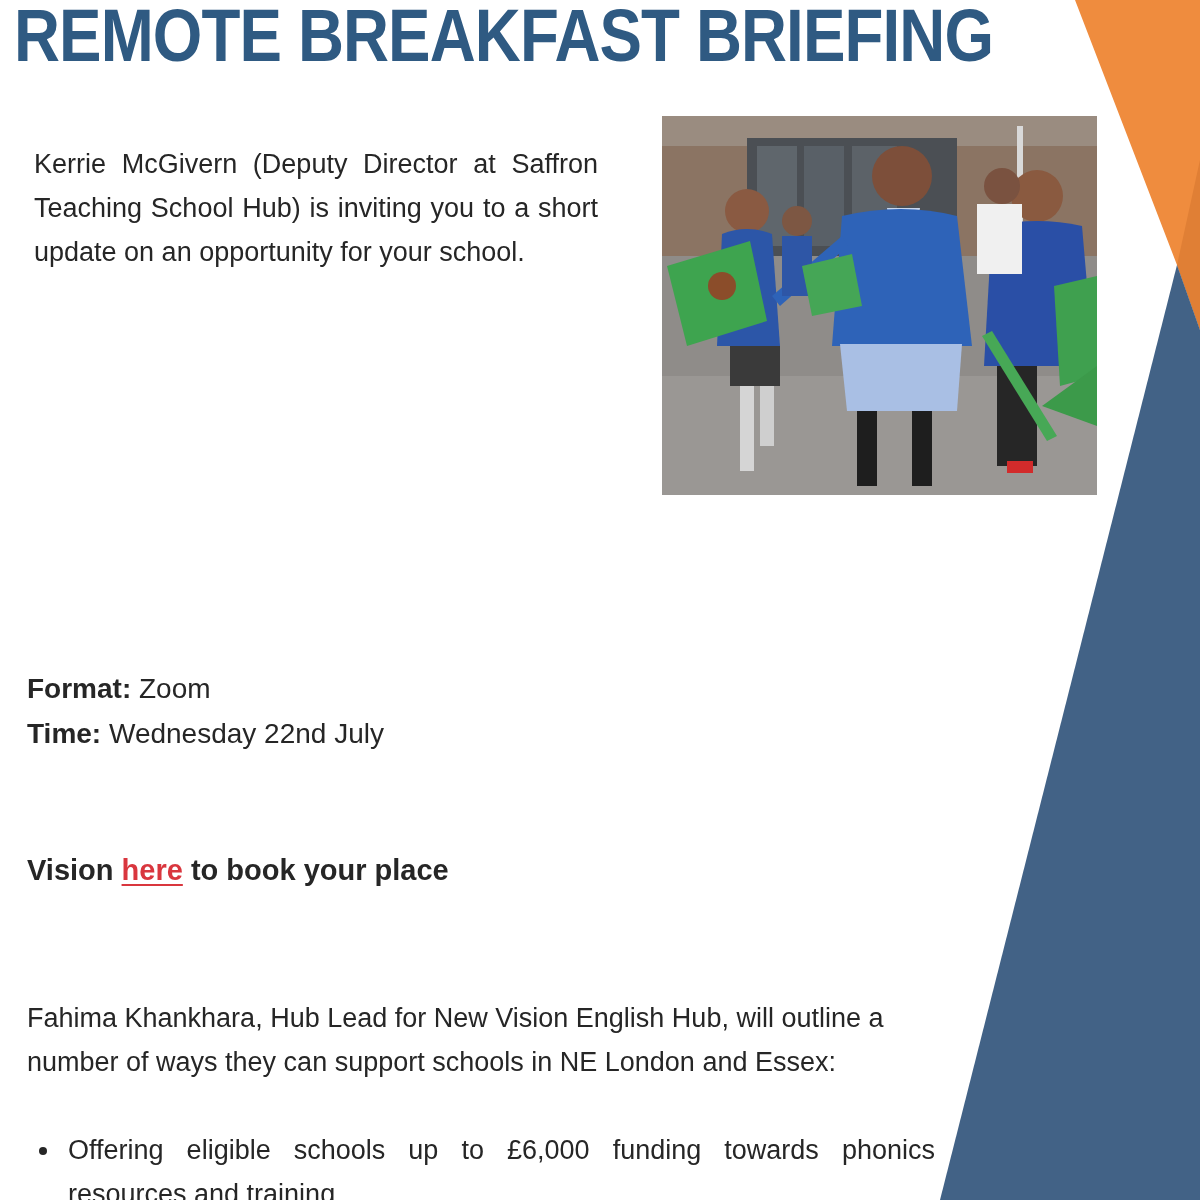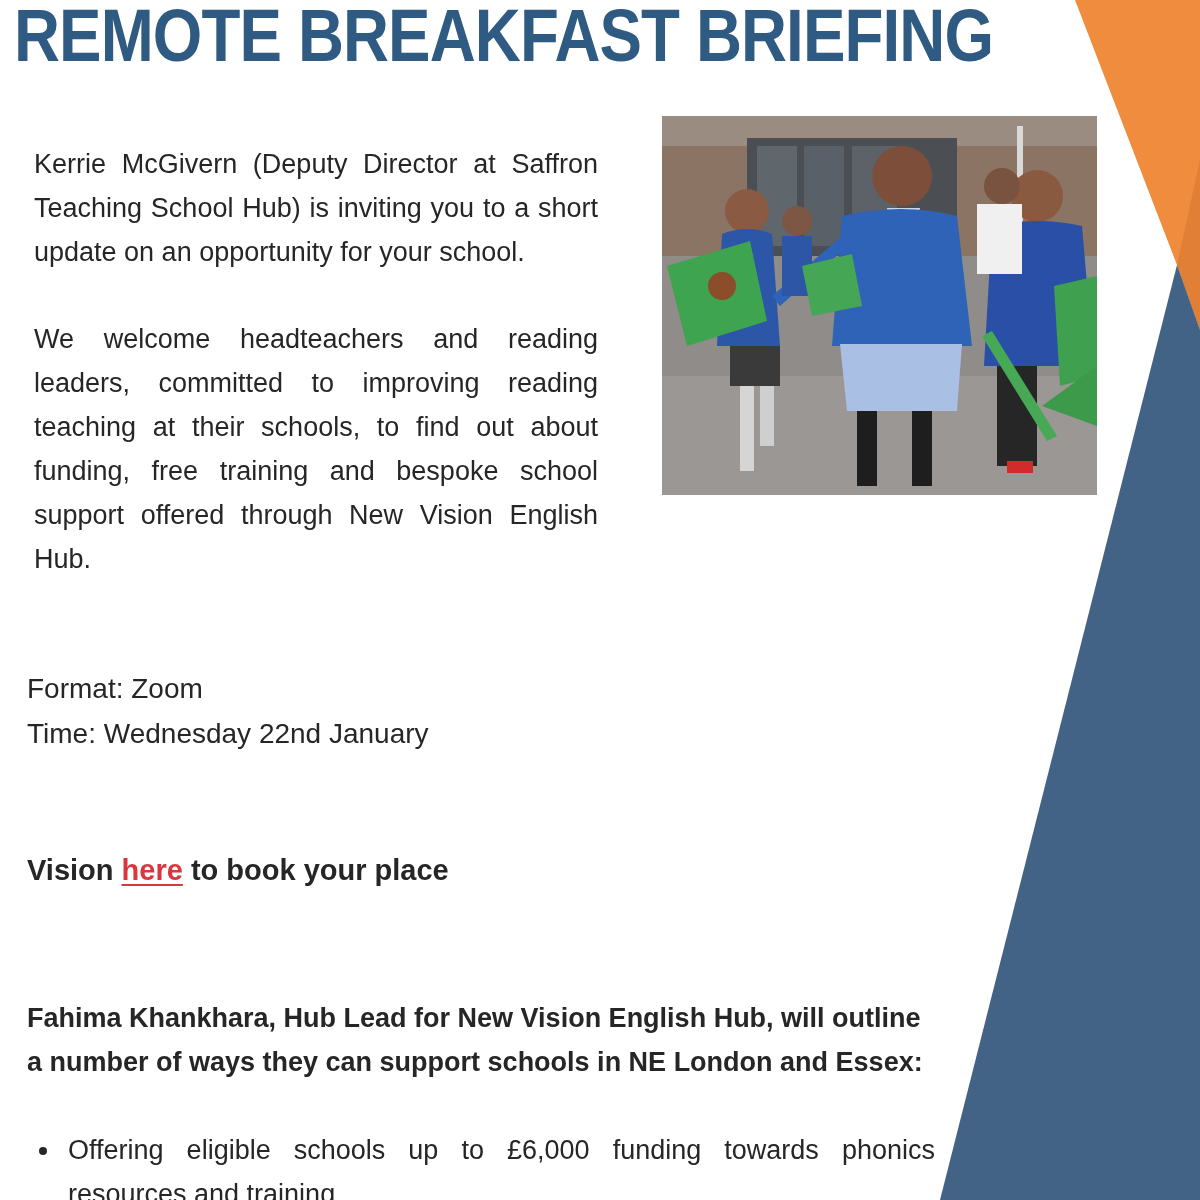--- a/index.html
+++ b/index.html
@@ -62,21 +62,21 @@
     }
     .details {
       position: absolute;
       left: 27px;
       top: 666px;
       font-size: 28px;
       line-height: 45px;
       z-index: 2;
     }
     .details .row { white-space: nowrap; }
-    .details .lbl { font-weight: normal; }
+    .details .lbl { font-weight: bold; }
     .cta {
       position: absolute;
       left: 27px;
       top: 848px;
       font-size: 29px;
       font-weight: bold;
       line-height: 44px;
       z-index: 2;
       white-space: nowrap;
     }
@@ -88,21 +88,20 @@
       margin-top: 38px;
     }
     .outline {
       position: absolute;
       left: 27px;
       top: 996px;
       width: 908px;
       font-size: 27px;
       line-height: 44px;
       z-index: 2;
-      font-weight: bold;
     }
     .bullets {
       position: absolute;
       left: 27px;
       top: 1128px;
       width: 908px;
       margin: 0;
       padding: 0;
       list-style: none;
       font-size: 27px;
@@ -130,21 +129,20 @@
 <svg class="shapes" viewBox="0 0 1200 1200" xmlns="http://www.w3.org/2000/svg">
   <polygon points="1075,0 1200,0 1200,330 1177,265" fill="#ef8c3e"></polygon>
   <polygon points="1200,160 1200,330 1177,265" fill="#e07f35"></polygon>
   <polygon points="1177,265 1200,330 1200,1200 940,1200" fill="#426286"></polygon>
 </svg>
 
 <h1 class="title">REMOTE BREAKFAST BRIEFING</h1>
 
 <div class="intro">
   <p>Kerrie McGivern (Deputy Director at Saffron Teaching School Hub) is inviting you to a short update on an opportunity for your school.</p>
-  <p>We welcome headteachers and reading leaders, committed to improving reading teaching at their schools, to find out about funding, free training and bespoke school support offered through New Vision English Hub.</p>
 </div>
 
 <div class="photo">
   <svg width="435" height="379" viewBox="0 0 435 379" xmlns="http://www.w3.org/2000/svg">
     <rect x="0" y="0" width="435" height="30" fill="#9a8c80"></rect>
     <rect x="0" y="30" width="435" height="110" fill="#8b7463"></rect>
     <rect x="85" y="22" width="210" height="120" fill="#4b4f54"></rect>
     <rect x="95" y="30" width="40" height="100" fill="#5f666c"></rect>
     <rect x="142" y="30" width="40" height="100" fill="#596067"></rect>
     <rect x="190" y="30" width="45" height="100" fill="#5c6268"></rect>
@@ -180,21 +178,21 @@
   </svg>
 </div>
 
 <div class="details">
   <div class="row">
     <span class="lbl">Format:</span>
     <span>Zoom</span>
   </div>
   <div class="row">
     <span class="lbl">Time:</span>
-    <span>Wednesday 22nd January</span>
+    <span>Wednesday 22nd July</span>
   </div>
 </div>
 
 <div class="cta">
   <span>Vision </span><a>here</a><span> to book your place</span>
 </div>
 
 <div class="outline">Fahima Khankhara, Hub Lead for New Vision English Hub, will outline a number of ways they can support schools in NE London and Essex:</div>
 
 <ul class="bullets">

